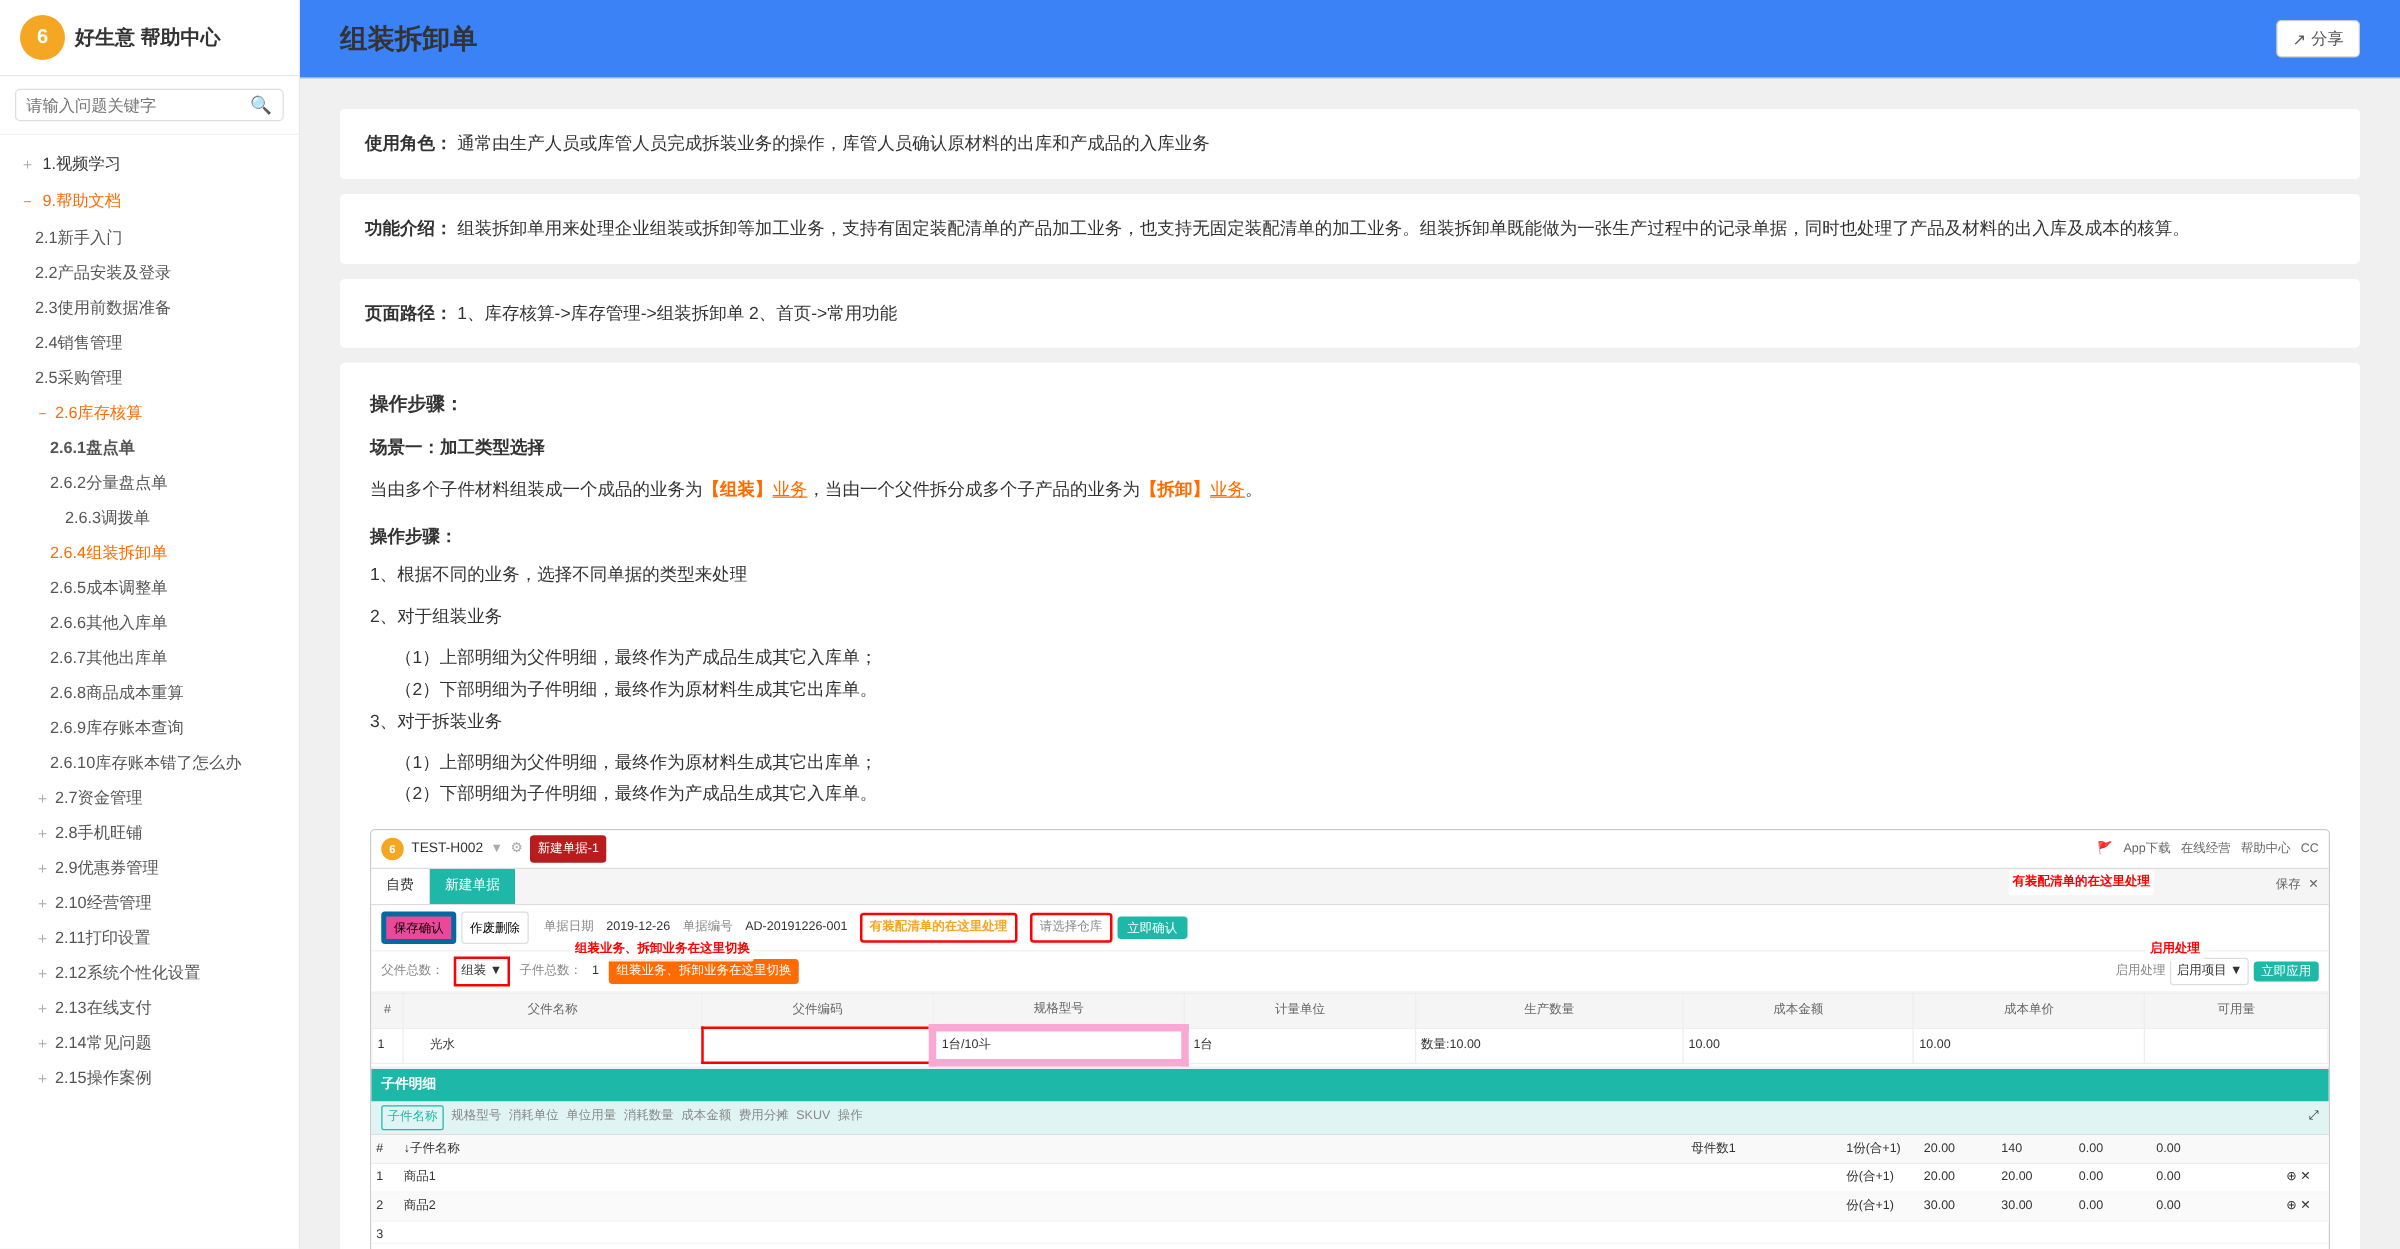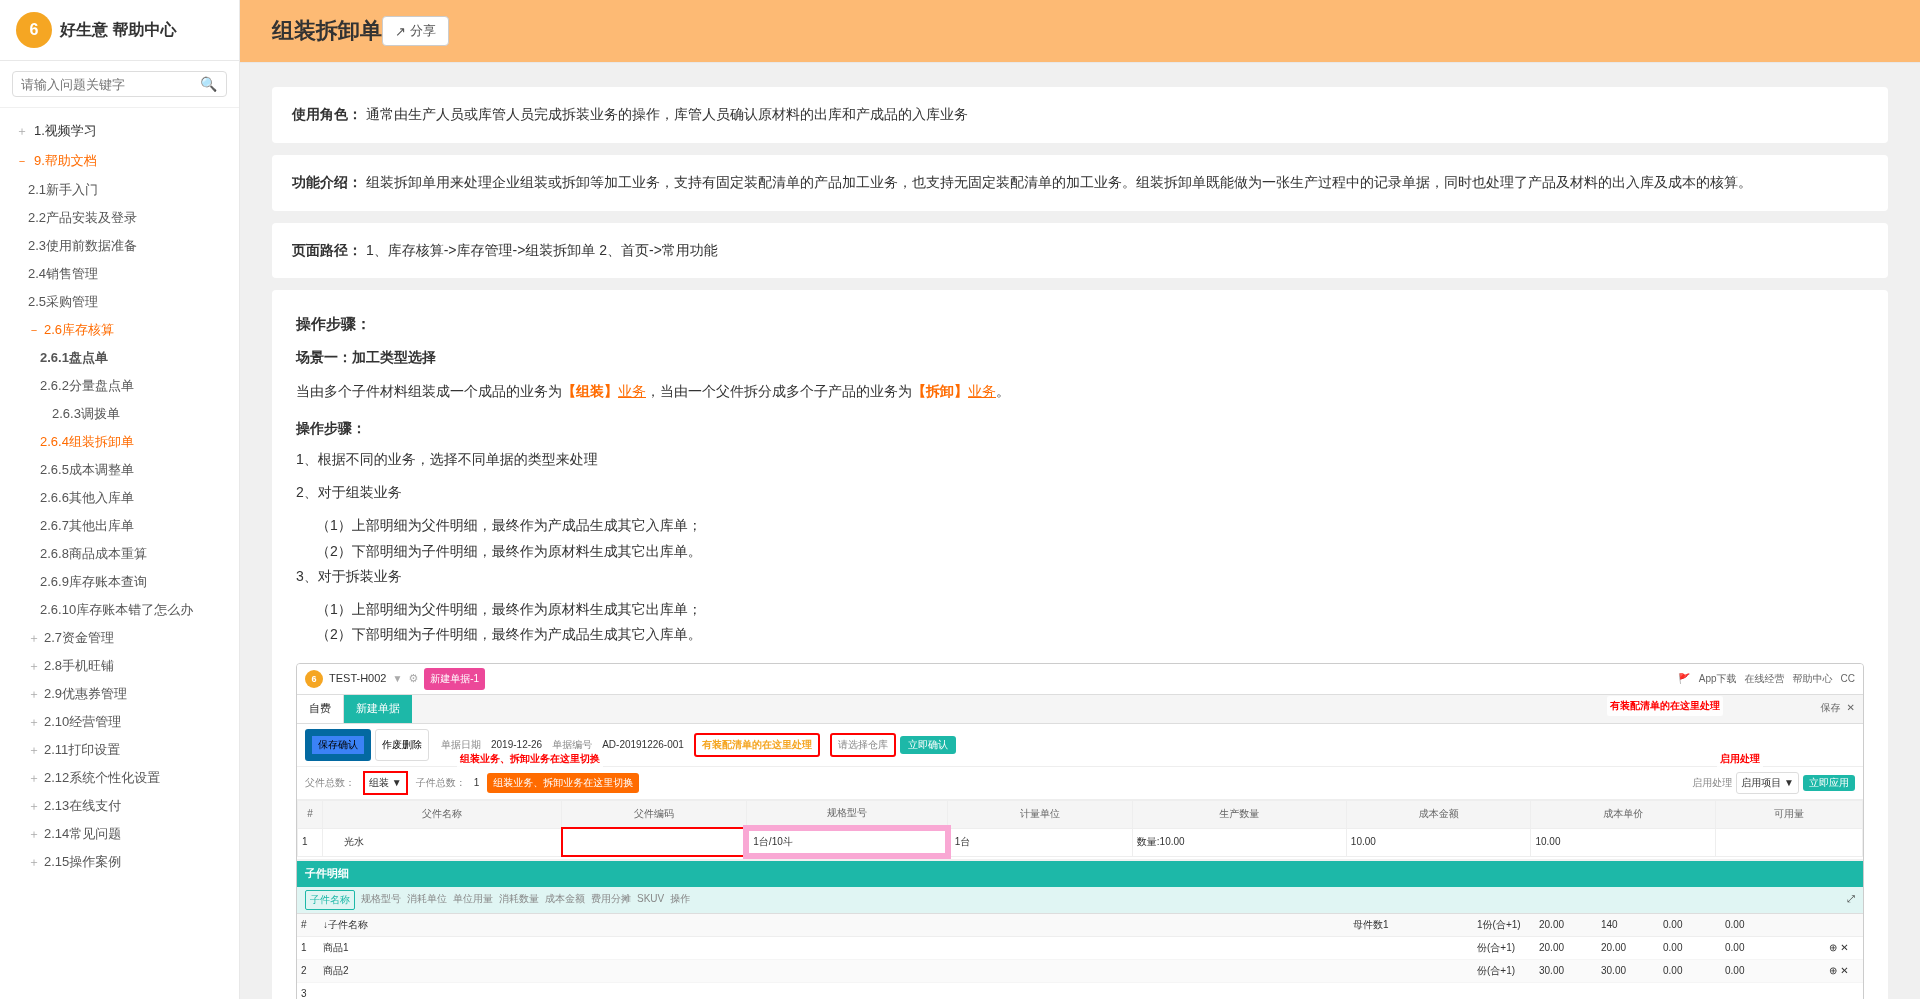--- a/index.html
+++ b/index.html
@@ -77,25 +77,26 @@
 
     
     #main {
       flex: 1;
       display: flex;
       flex-direction: column;
       overflow: hidden;
       background: #f5f5f5;
     }
     #topbar {
-      background: #fdba74;
+      background: #3b82f6;
       padding: 16px 32px;
       border-bottom: 1px solid #e8e8e8;
       display: flex;
       align-items: center;
+      justify-content: space-between;
     }
     #page-title-text { font-size: 22px; font-weight: bold; color: #333; }
     #share-btn {
       display: flex; align-items: center; gap: 4px;
       border: 1px solid #ccc; border-radius: 4px;
       padding: 5px 12px; cursor: pointer; color: #555; font-size: 13px;
       background: #fff;
     }
 
     #content-area {
@@ -289,42 +290,42 @@
         <span>（2）下部明细为子件明细，最终作为产成品生成其它入库单。</span>
       </div>
 
       <div style="margin-top:16px; border:1px solid #ccc; border-radius:4px; overflow:hidden; position:relative; background:#f0f0f0;">
 
         <div style="background:#fff;border-bottom:1px solid #ddd;padding:4px 8px;display:flex;align-items:center;gap:6px;font-size:11px;">
           <div style="width:18px;height:18px;background:#f5a623;border-radius:50%;display:flex;align-items:center;justify-content:center;color:#fff;font-size:9px;font-weight:bold;">6</div>
           <span style="font-size:11px;color:#333;">TEST-H002</span>
           <span style="color:#aaa;font-size:10px;">▼</span>
           <span style="color:#aaa;">⚙</span>
-          <div style="background:#ec4899;color:#fff;padding:2px 6px;border-radius:3px;font-size:10px;">新建单据-1</div>
+          <div style="background:#b91c1c;color:#fff;padding:2px 6px;border-radius:3px;font-size:10px;">新建单据-1</div>
           <div style="margin-left:auto;display:flex;gap:8px;font-size:10px;color:#666;">
             <span>🚩</span>
             <span>App下载</span>
             <span>在线经营</span>
             <span>帮助中心</span>
             <span>CC</span>
           </div>
         </div>
 
         <div style="background:#f5f5f5;display:flex;gap:0;font-size:11px;border-bottom:1px solid #ddd;">
           <div style="padding:4px 12px;background:#fff;border-right:1px solid #ddd;color:#333;">自费</div>
           <div style="padding:4px 12px;background:#1db8a8;color:#fff;">新建单据</div>
           <div style="margin-left:auto;padding:4px 8px;display:flex;gap:6px;font-size:10px;color:#666;">
             <span>保存</span>
             <span>✕</span>
           </div>
         </div>
 
         <div style="background:#fff;padding:5px 8px;border-bottom:1px solid #eee;display:flex;gap:12px;align-items:center;font-size:11px;">
           <div style="display:flex;gap:4px;">
-            <button style="border:7px solid #0369a1;padding:2px 6px;border-radius:3px;background:#3b82f6;font-size:10px;cursor:pointer;">保存确认</button>
+            <button style="border:4px solid #0369a1;padding:2px 6px;border-radius:3px;background:#ec4899;font-size:10px;cursor:pointer;">保存确认</button>
             <button style="border:1px solid #ddd;padding:2px 6px;border-radius:3px;background:#fff;font-size:10px;cursor:pointer;">作废删除</button>
           </div>
           <div style="display:flex;gap:10px;font-size:10px;align-items:center;flex-wrap:wrap;">
             <span style="color:#888;">单据日期</span>
             <span style="color:#333;">2019-12-26</span>
             <span style="color:#888;">单据编号</span>
             <span style="color:#333;">AD-20191226-001</span>
             <span style="background:#fff;border:2px solid red;padding:1px 6px;border-radius:3px;color:#f5a623;font-size:10px;font-weight:bold;">有装配清单的在这里处理</span>
             <div style="margin-left:auto;display:flex;gap:4px;align-items:center;">
               <span style="border:2px solid red;padding:1px 6px;border-radius:3px;color:#888;font-size:10px;">请选择仓库</span>

